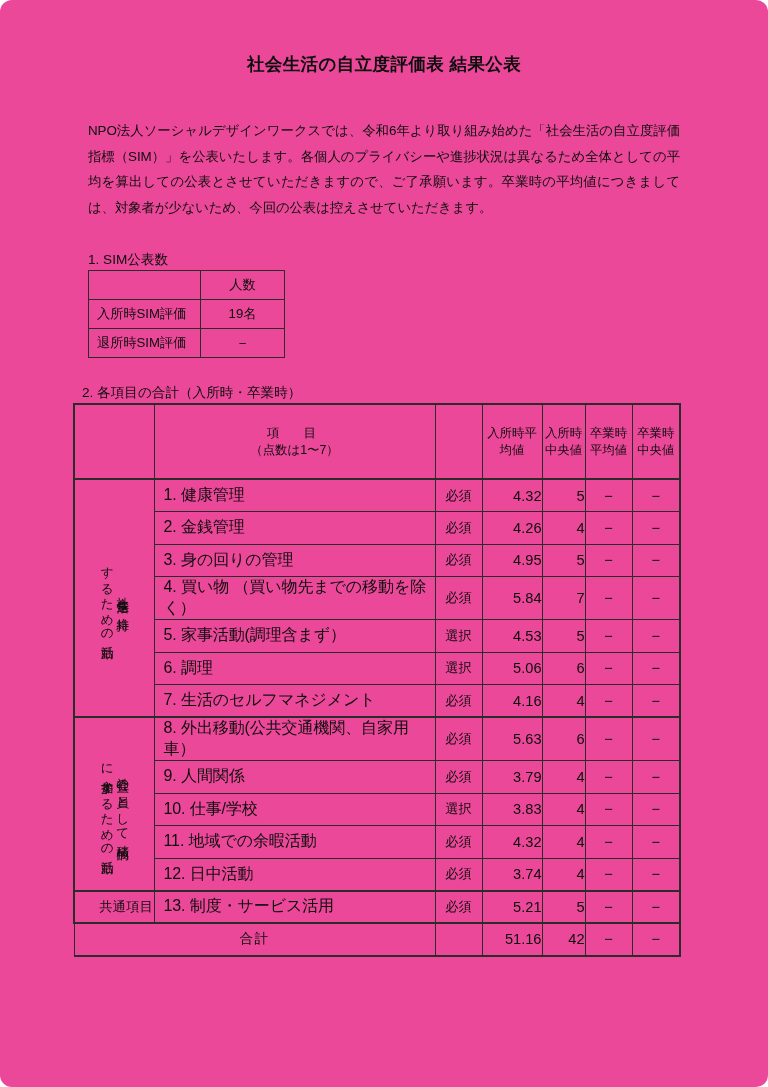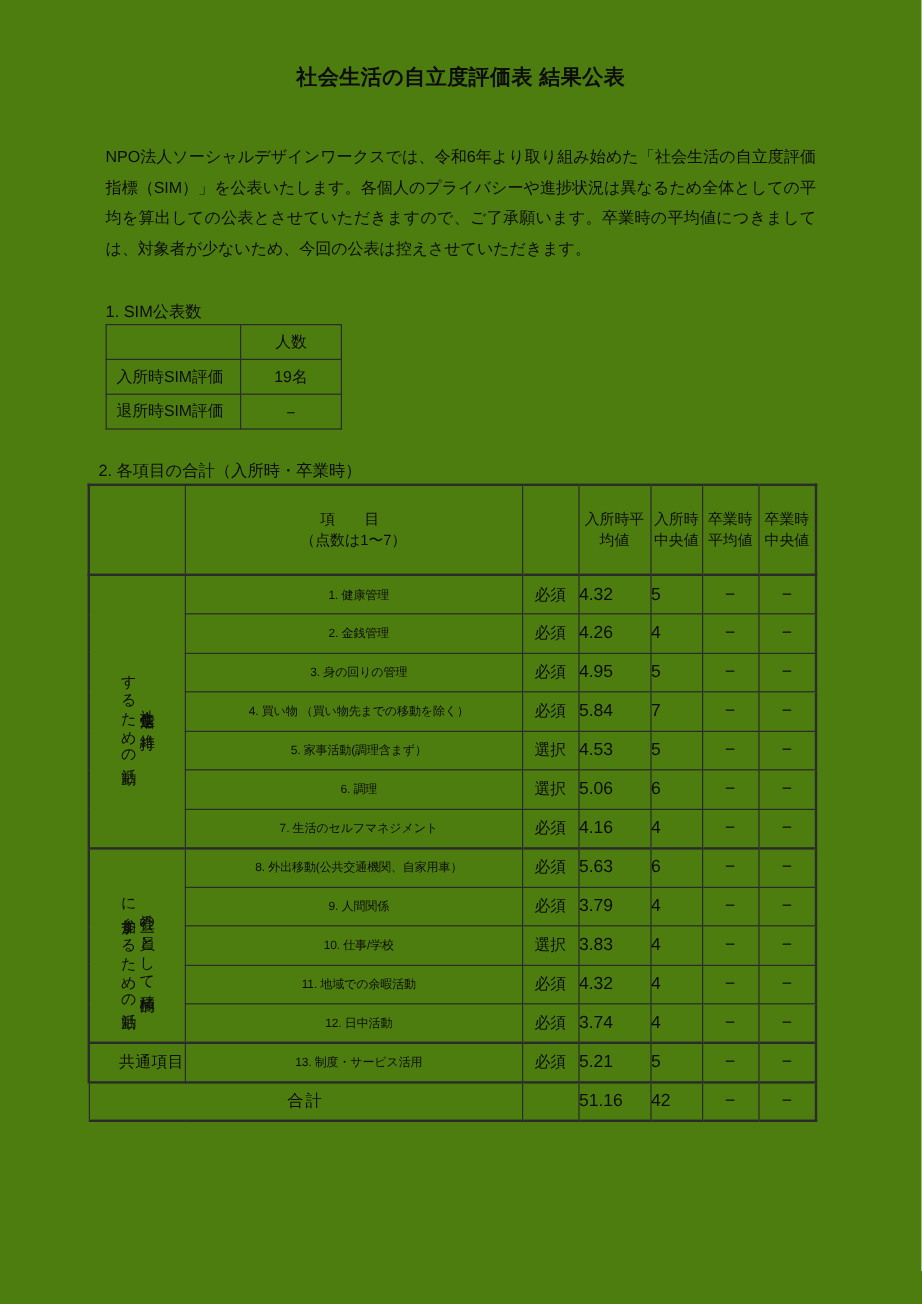--- a/index.html
+++ b/index.html
@@ -11,23 +11,24 @@
   body {
     font-family: "Liberation Sans", "DejaVu Sans", sans-serif;
     color: #0d0d0d;
     -webkit-font-smoothing: antialiased;
   }
   .page {
     position: relative;
     width: 768px;
     height: 1087px;
     margin: 0 auto;
-    background: #4d7c0f;
+    background: #ec4899;
     overflow: hidden;
     box-sizing: border-box;
+    border-radius: 12px;
   }
 
   
   .doc-title {
     position: absolute;
     left: 0;
     top: 41px;
     width: 768px;
     text-align: center;
     font-size: 17.5px;
@@ -124,28 +125,28 @@
     font-size: 13.2px;
     line-height: 20px;
   }
   .hdr-item .l1 { letter-spacing: 6px; }
 
   .table-items tbody td {
     height: 32.5px;
     vertical-align: middle;
   }
   td.cell-item {
-    text-align: center;
+    text-align: left;
     padding-left: 9px;
-    font-size: 10px;
+    font-size: 16px;
     letter-spacing: -0.1px;
     margin-top: 44px;
   }
   td.cell-req   { text-align: center; font-size: 13.2px; }
-  td.cell-num   { text-align: left; font-size: 14.6px; }
+  td.cell-num   { text-align: right; font-size: 14.6px; }
   td.cell-dash  { text-align: center; font-size: 14.6px; }
 
   
   td.cell-group-vert {
     text-align: center;
     vertical-align: middle;
     padding: 0;
   }
   .vert-wrap {
     display: flex;

